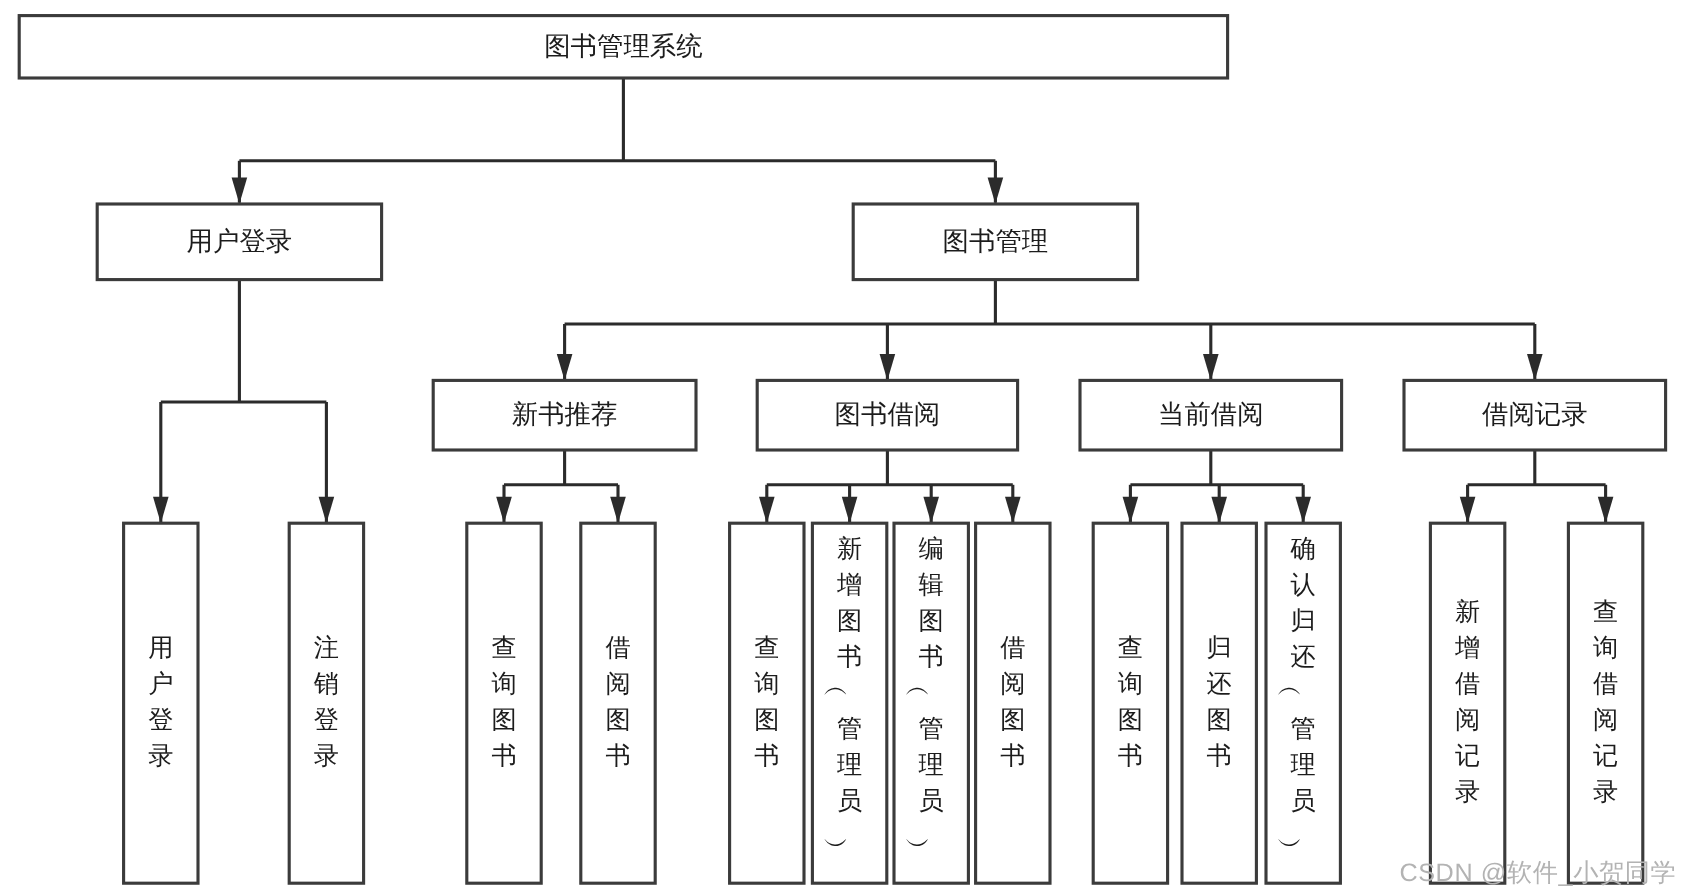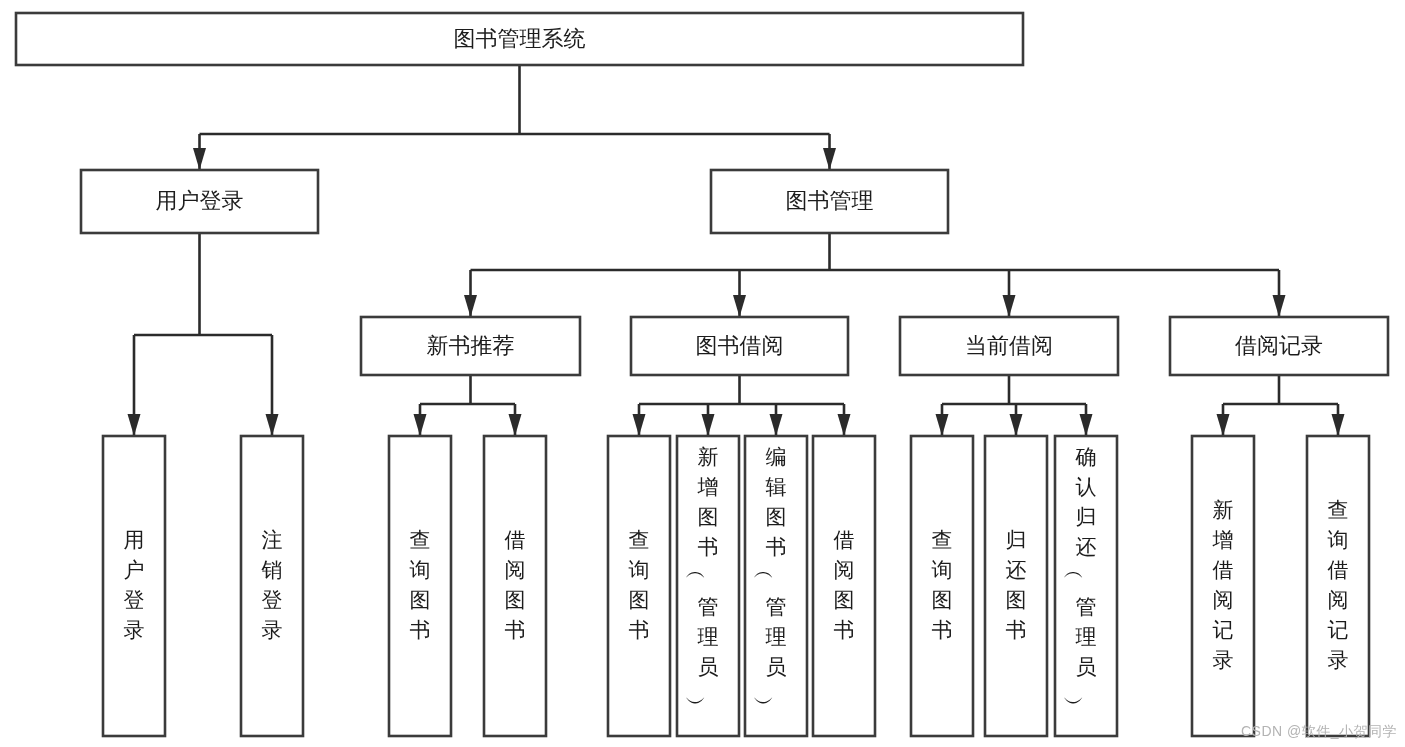--- a/index.html
+++ b/index.html
@@ -60,21 +60,21 @@
   }
   .arrow-head {
     fill: #2b2b2b;
     stroke: none;
   }
   .watermark {
     position: absolute;
     right: 8px;
     bottom: 6px;
     font-family: "Liberation Sans", "DejaVu Sans", sans-serif;
-    font-size: 14px;
+    font-size: 21px;
     color: #b3b3b3;
     letter-spacing: 0.5px;
     white-space: nowrap;
     user-select: none;
   }
 </style>
 </head>
 <body>
 
 <div id="diagram-root">

